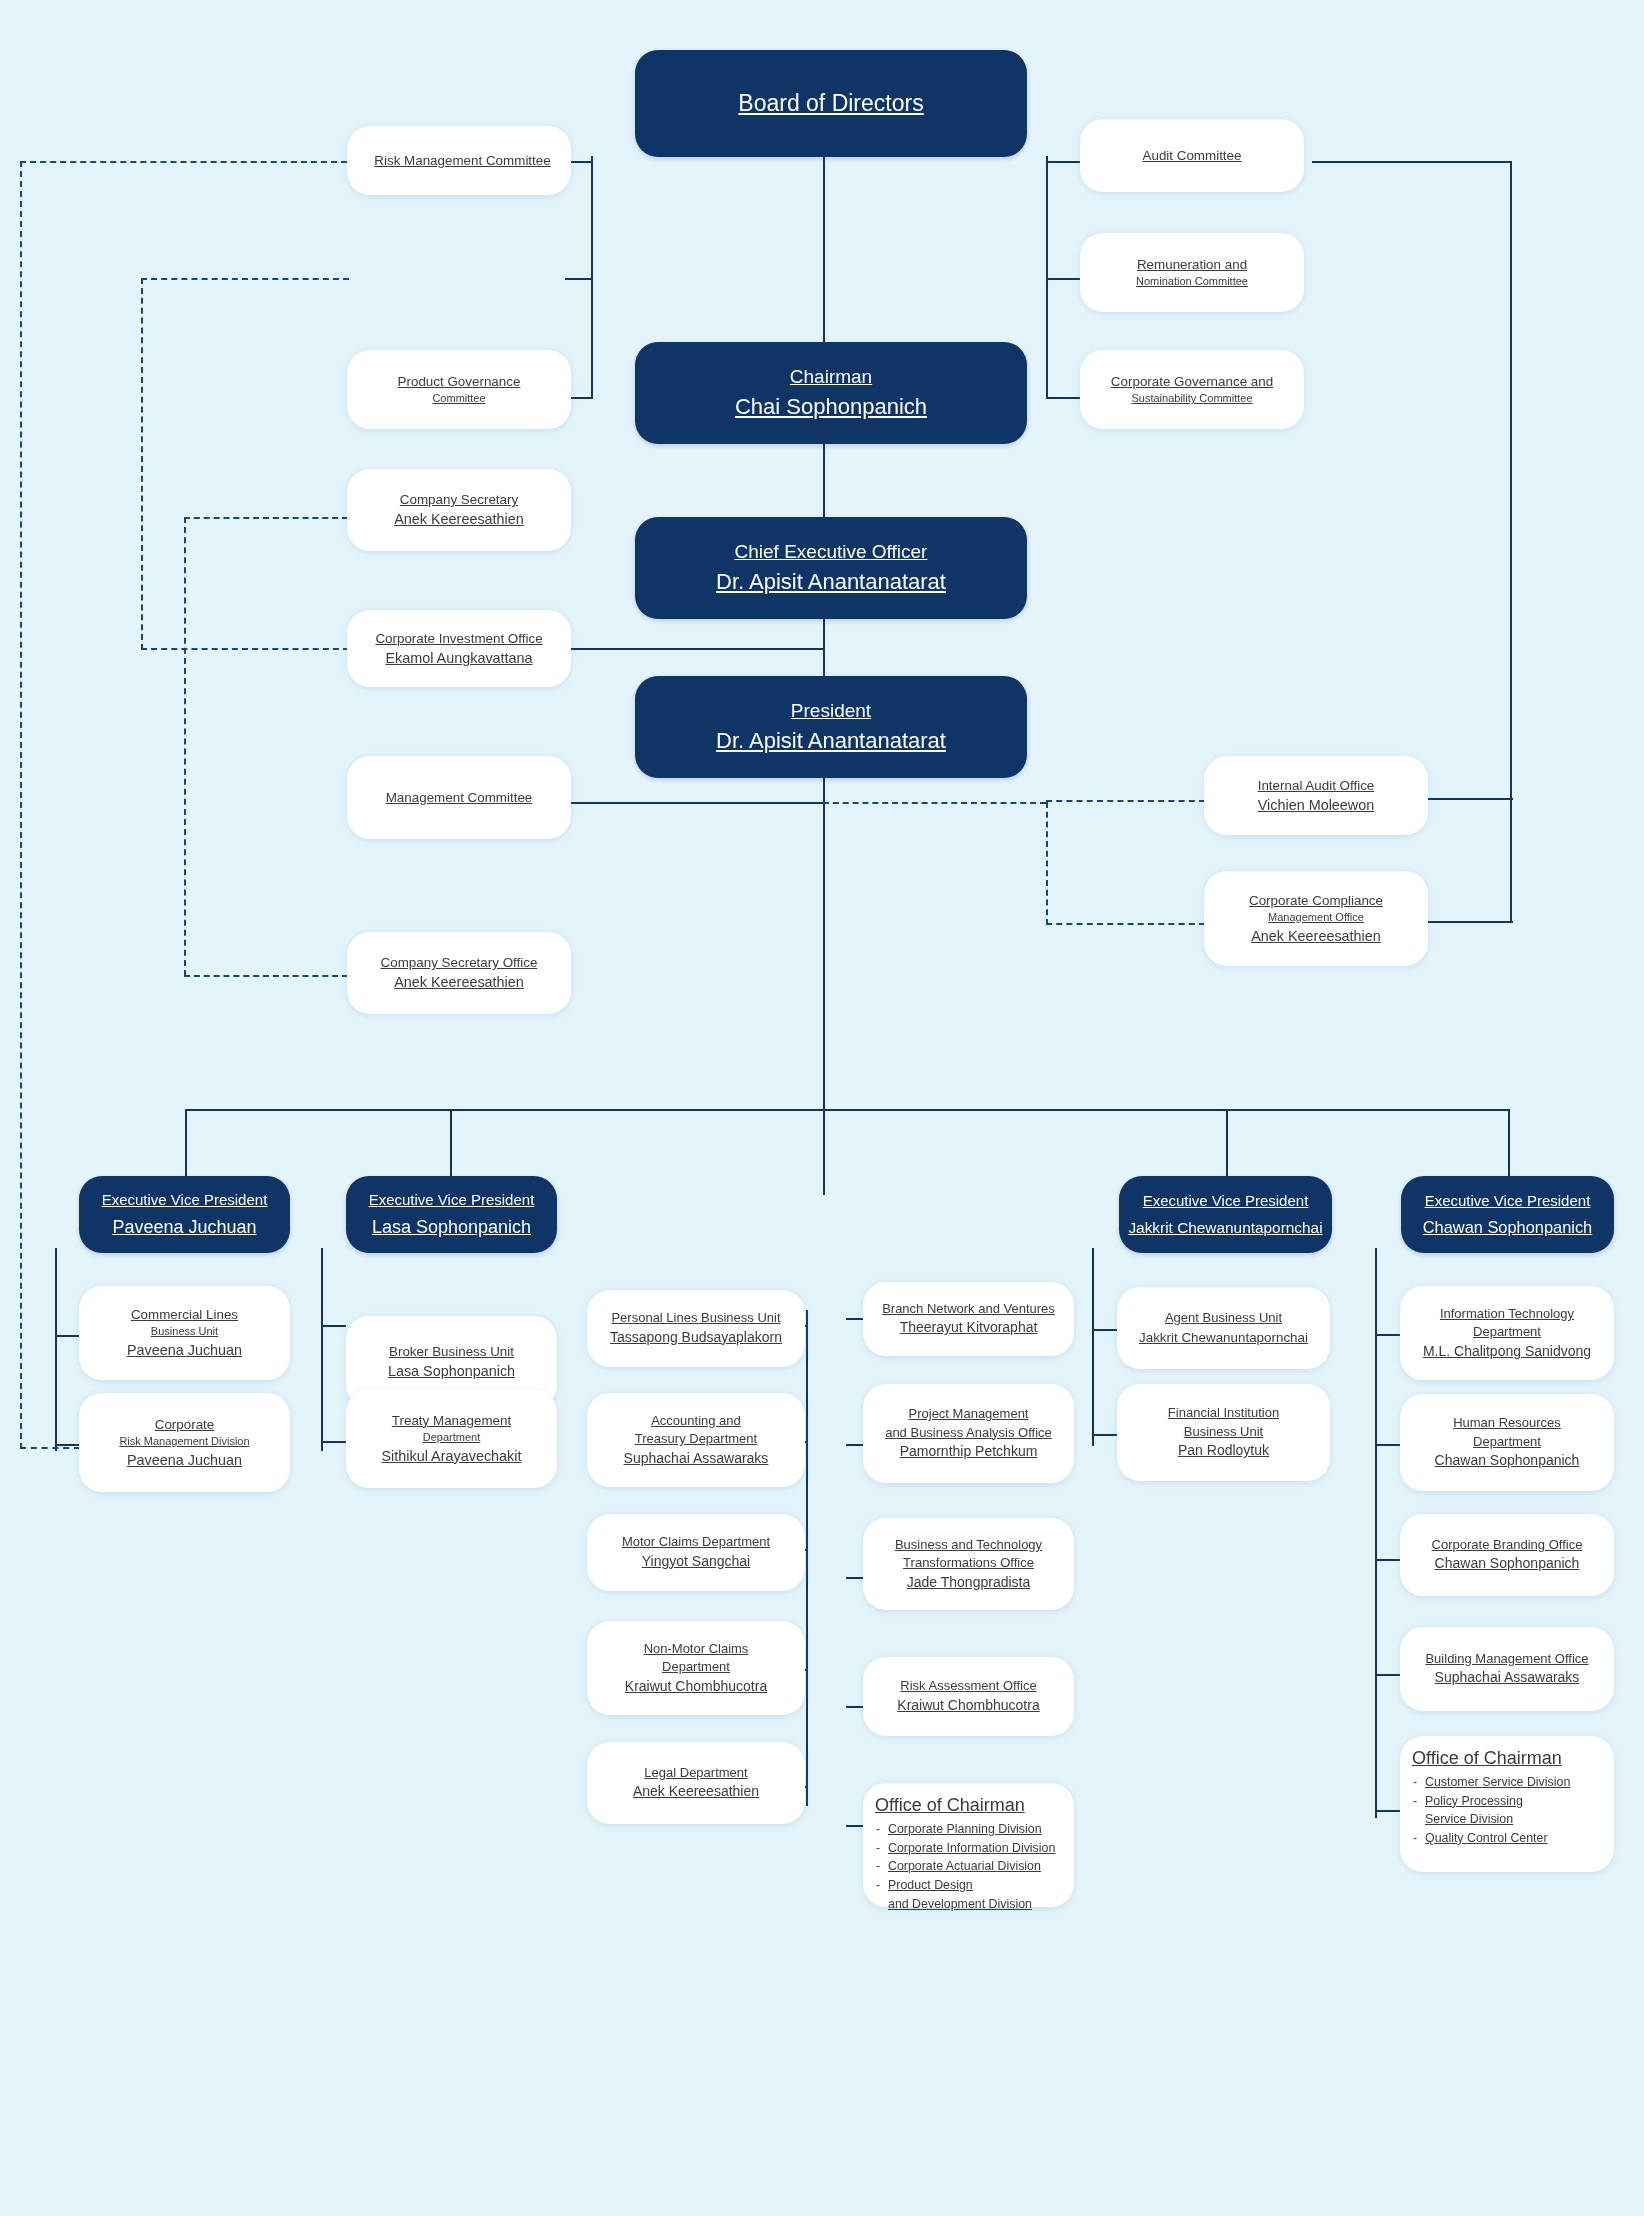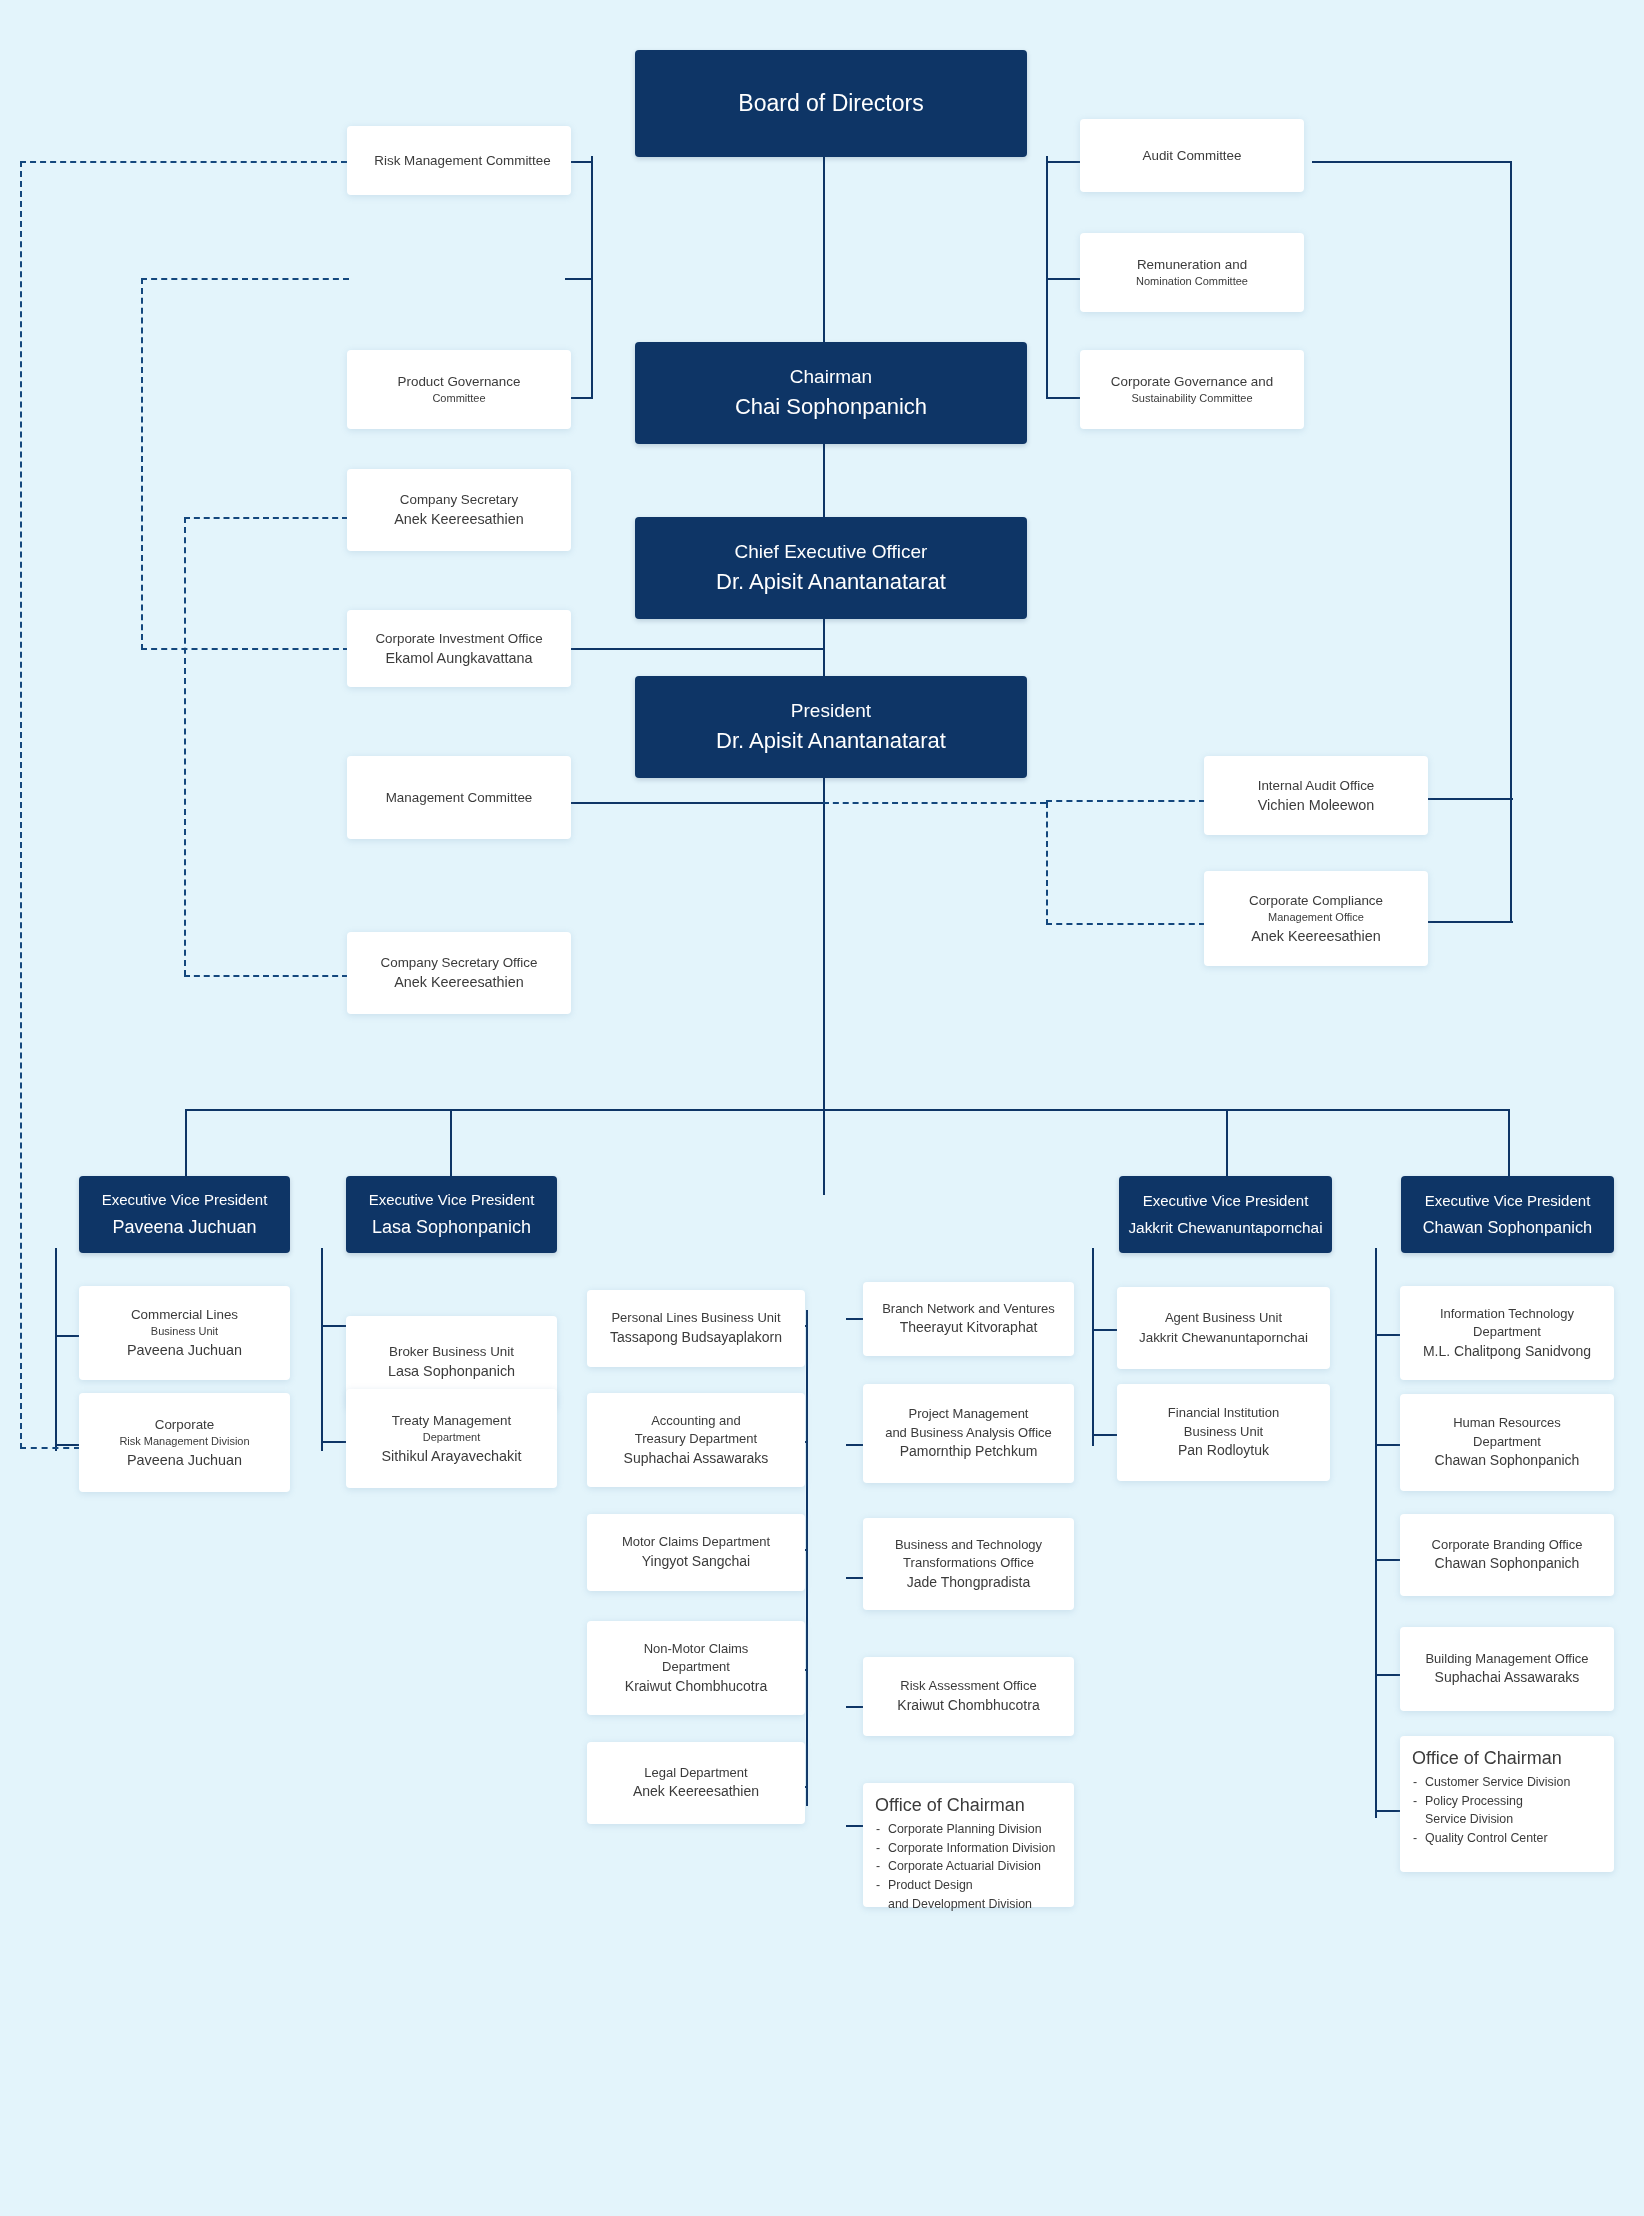--- a/index.html
+++ b/index.html
@@ -17,22 +17,23 @@
   }
   
   .node{
     position:absolute;
     box-sizing:border-box;
     display:flex;
     flex-direction:column;
     align-items:center;
     justify-content:center;
     text-align:center;
-    border-radius:4px;
+    border-radius:23px;
     z-index:5;
+    text-decoration:underline;
   }
   .node.dark{
     background:#0e3566;
     color:#ffffff;
     box-shadow:0 2px 5px rgba(10,40,80,.18);
   }
   .node.light{
     background:#ffffff;
     color:#3b3b3b;
     box-shadow:0 1.5px 6px rgba(120,160,190,.22);

